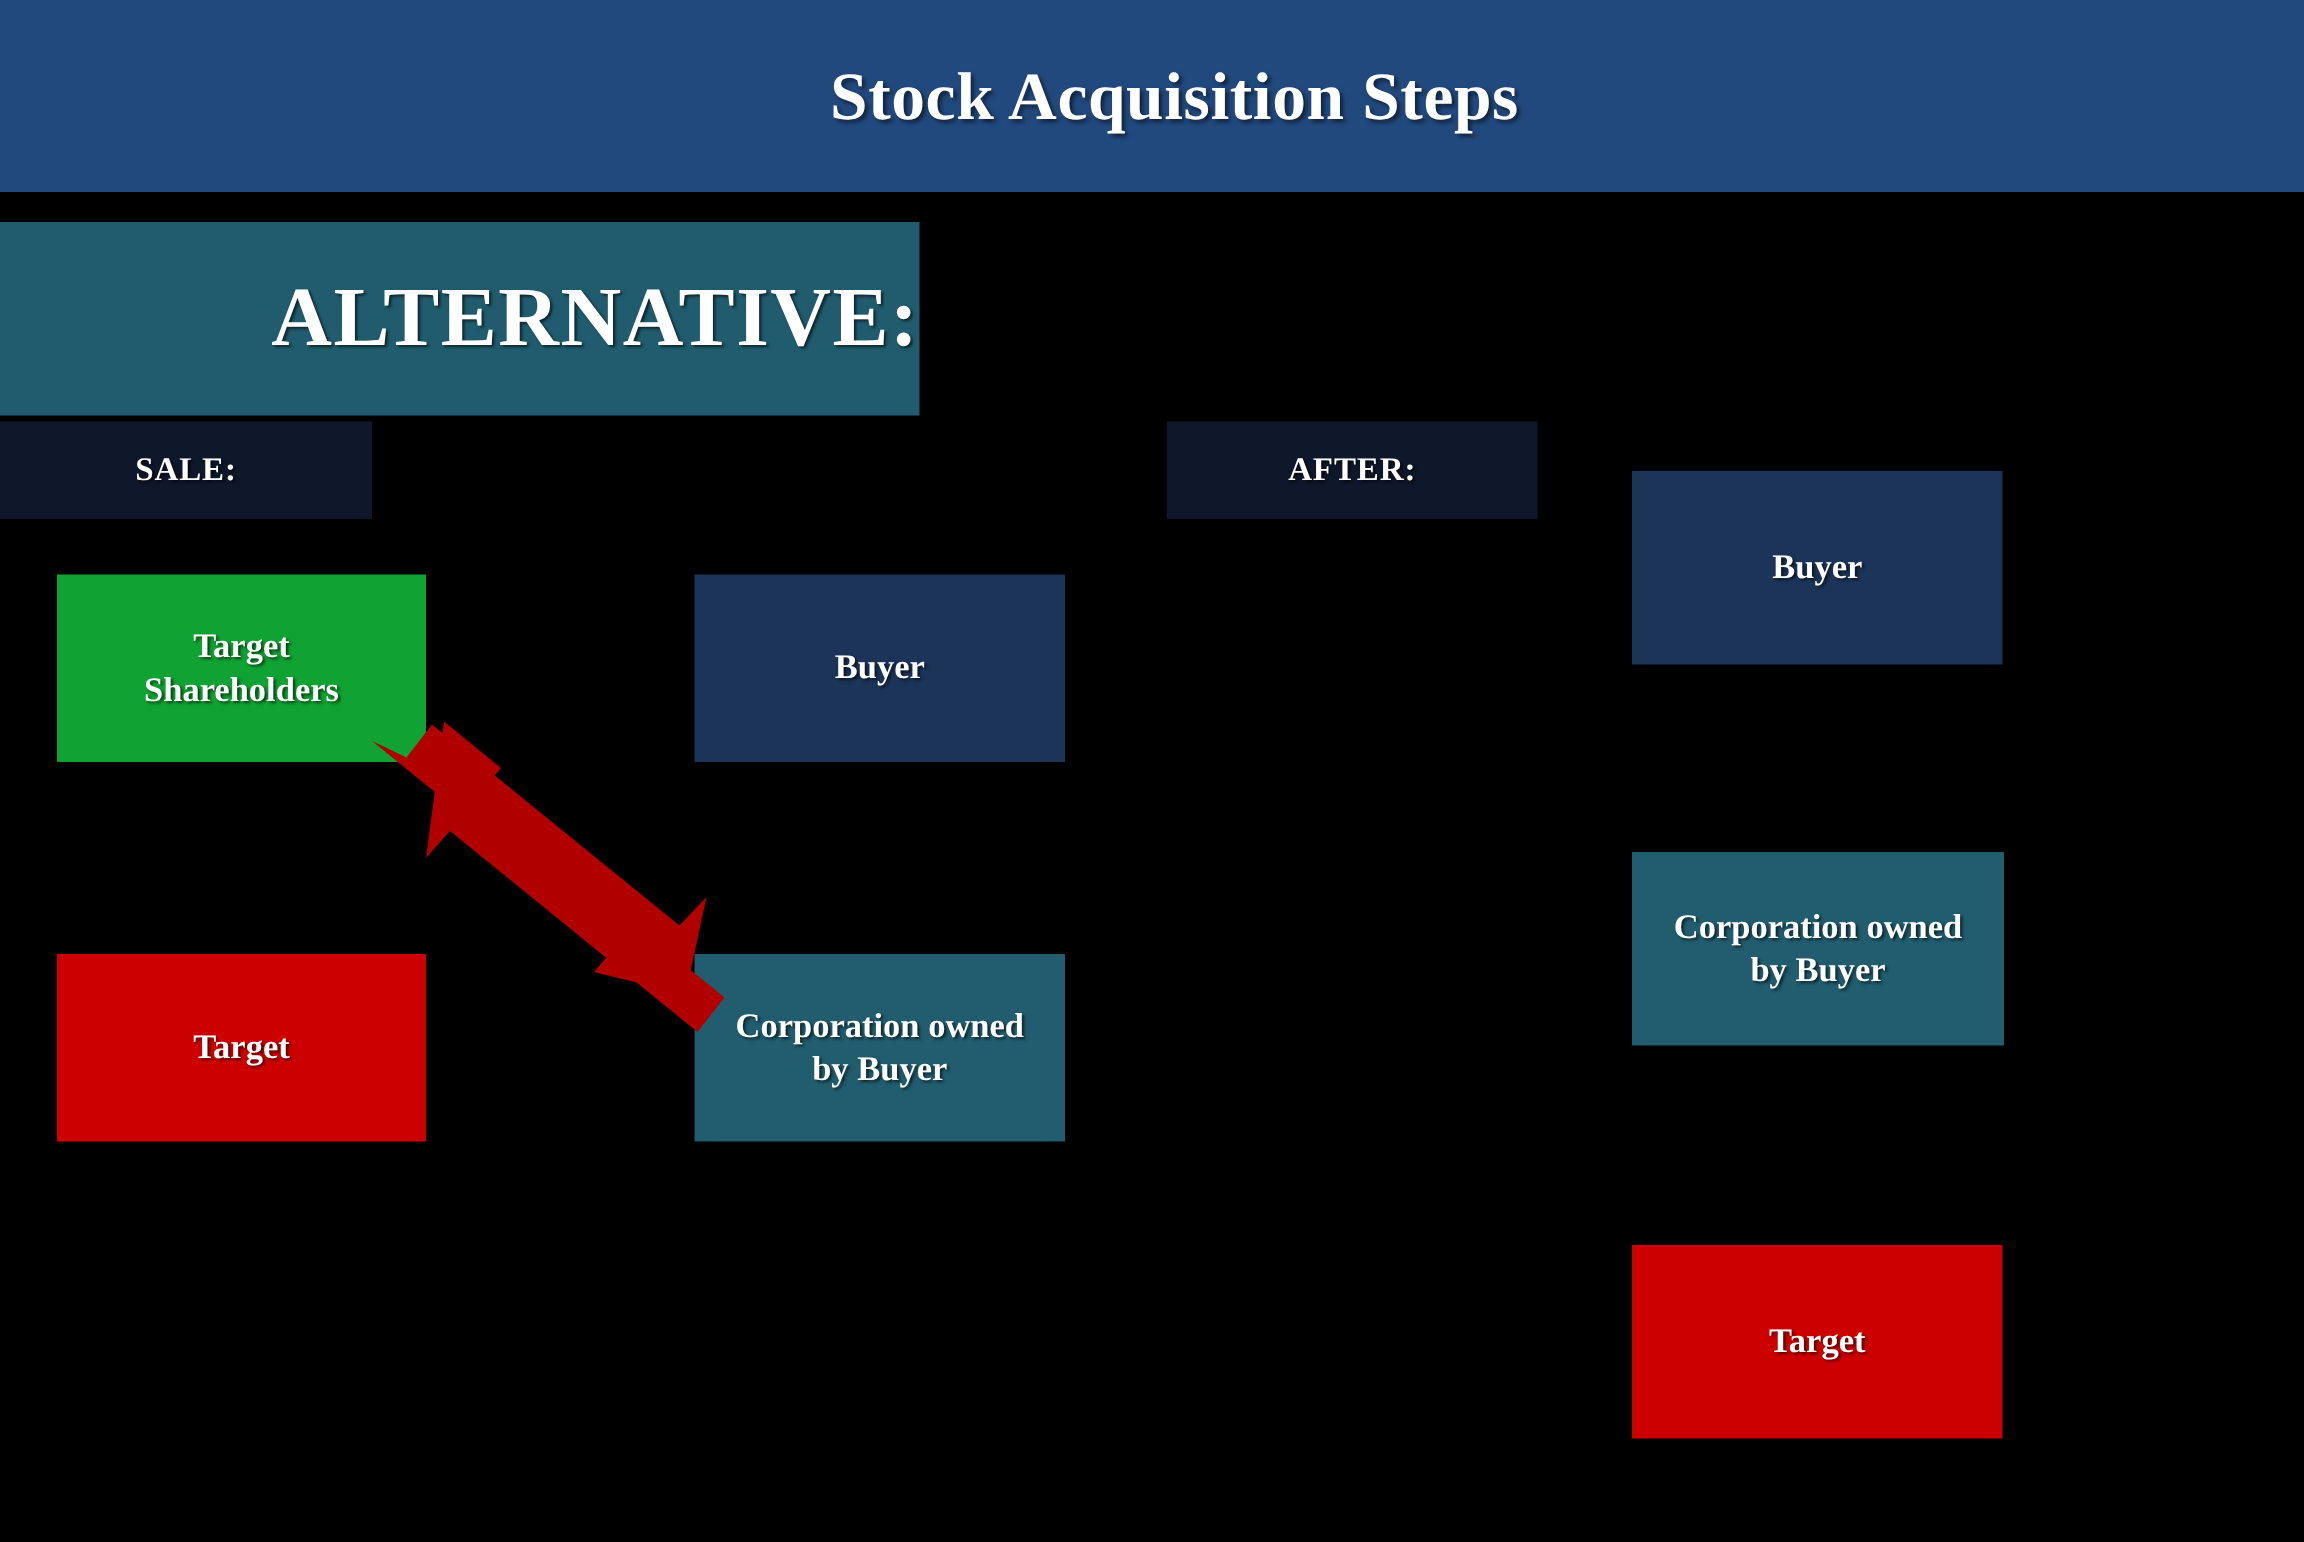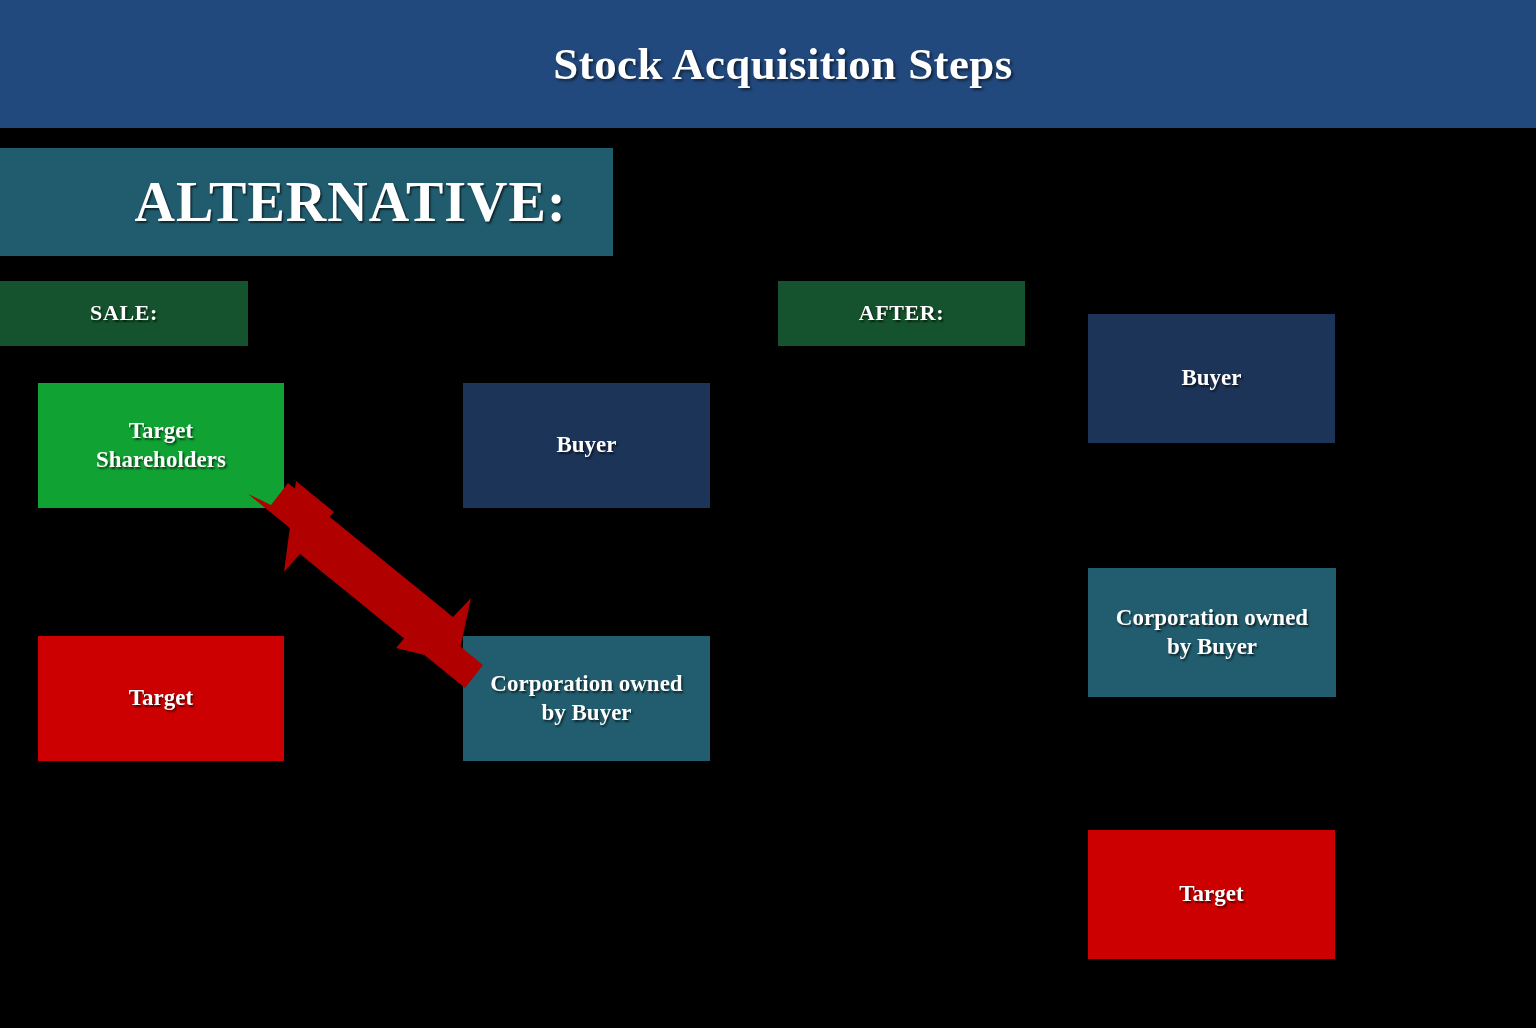--- a/index.html
+++ b/index.html
@@ -56,29 +56,29 @@
     line-height: 1.22;
     box-sizing: border-box;
     text-shadow: 1.5px 1.5px 2px rgba(0,0,0,0.6);
   }
 
   
   .alt-banner {
     left: 0px;
     top: 148px;
     width: 613px;
-    height: 108px;
+    height: 129px;
     background: #205C6E;
     font-size: 56px;
     letter-spacing: 1px;
-    justify-content: center;
+    justify-content: flex-end;
     padding-left: 88px;
   }
   .label-strip {
-    background: #14532d;
+    background: #0f172a;
     font-size: 22px;
     letter-spacing: 0.6px;
   }
   .sale-label {
     left: 0px;
     top: 281px;
     width: 248px;
     height: 65px;
   }
   .after-label {

